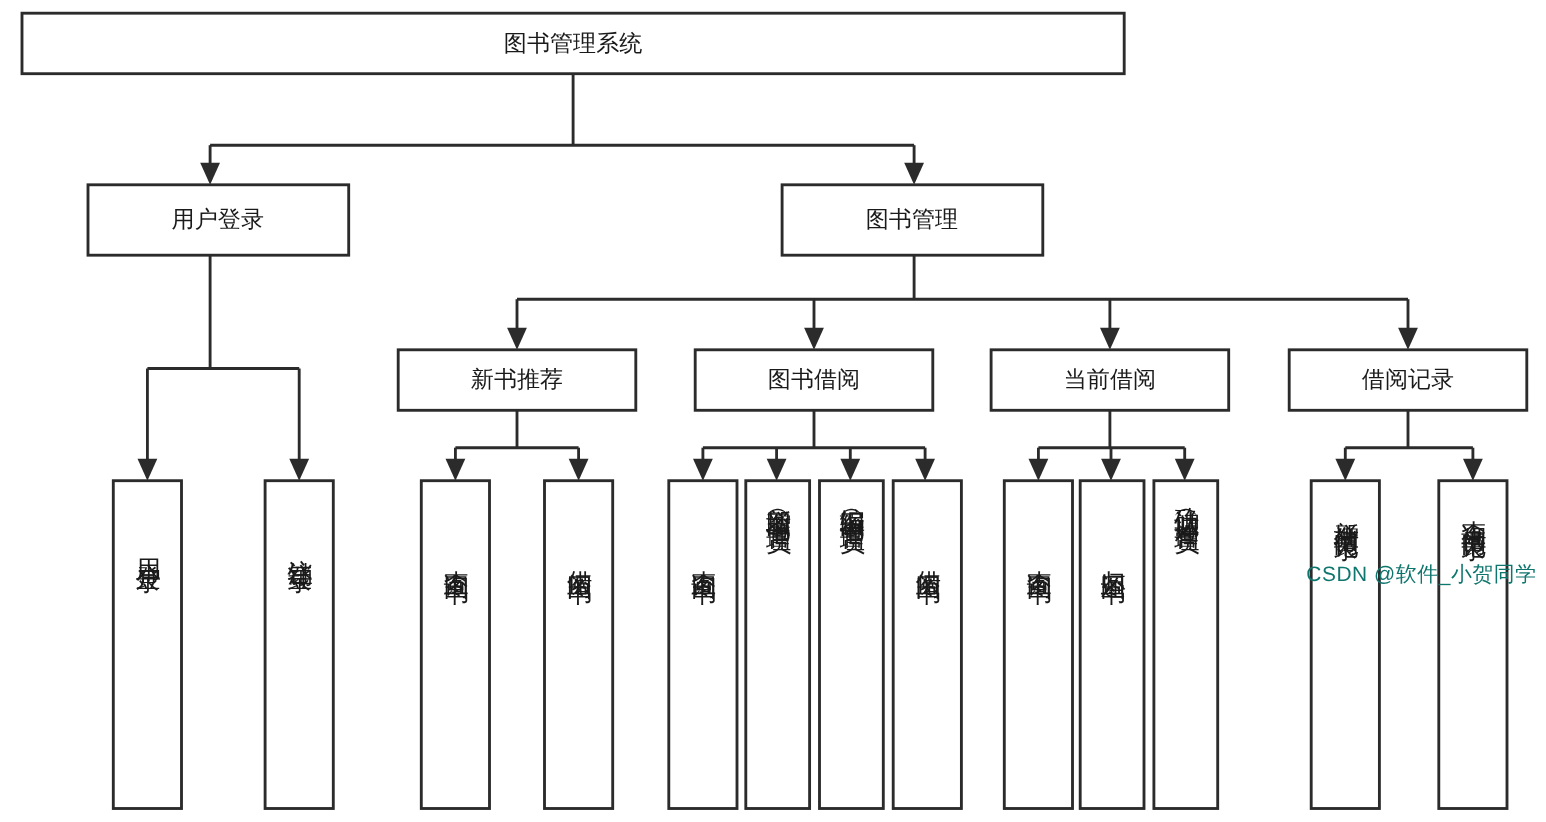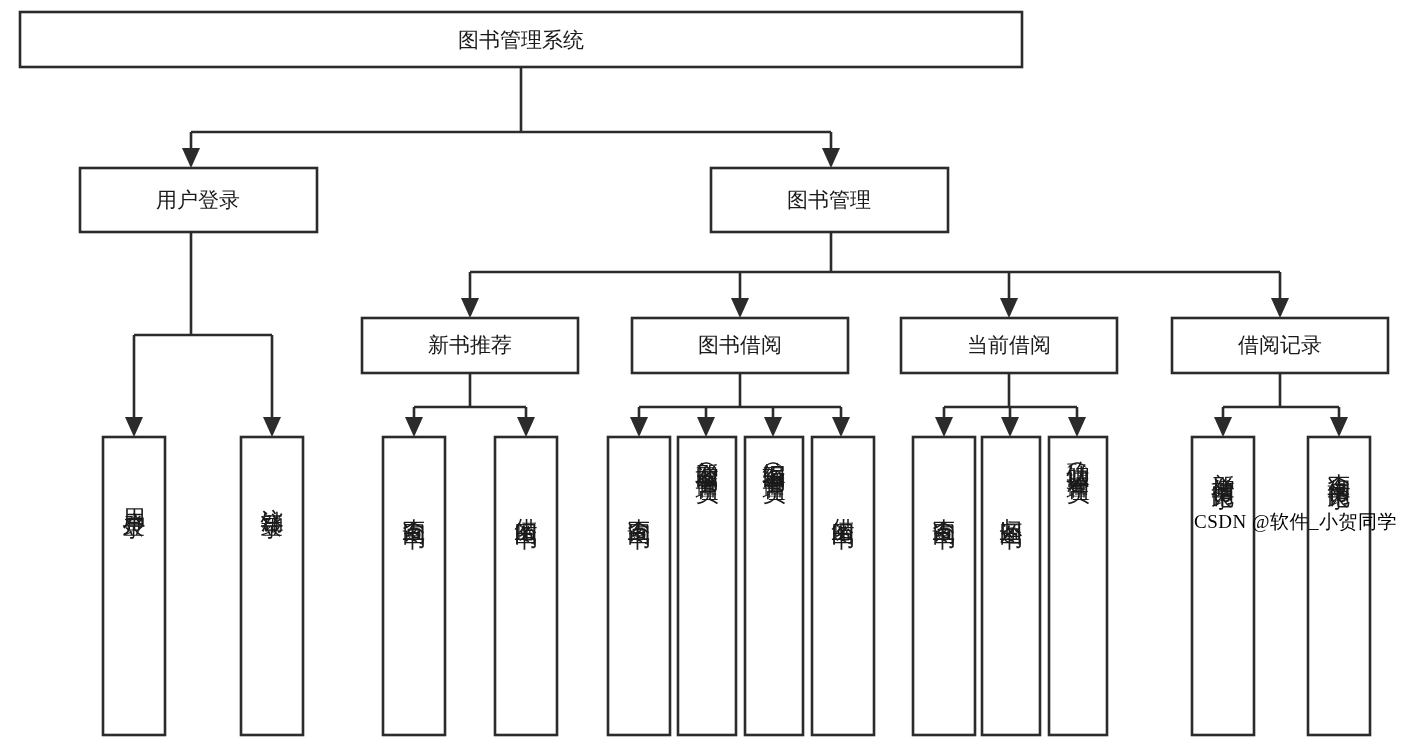--- a/index.html
+++ b/index.html
@@ -62,23 +62,23 @@
     font-size: 23px;
     line-height: 1.08;
     letter-spacing: 3px;
     color: #1a1a1a;
     white-space: nowrap;
   }
   #watermark {
     position: absolute;
     right: 8px;
     bottom: 6px;
-    font-family: Liberation Serif, serif;
+    font-family: Liberation Sans, sans-serif;
     font-size: 19px;
-    color: #000000;
+    color: #0f766e;
     letter-spacing: 0.5px;
     user-select: none;
   }
 </style>
 </head>
 <body>
 
 <div id="diagram-root">
 
   <svg id="flow-svg" viewBox="0 0 1405 747">

